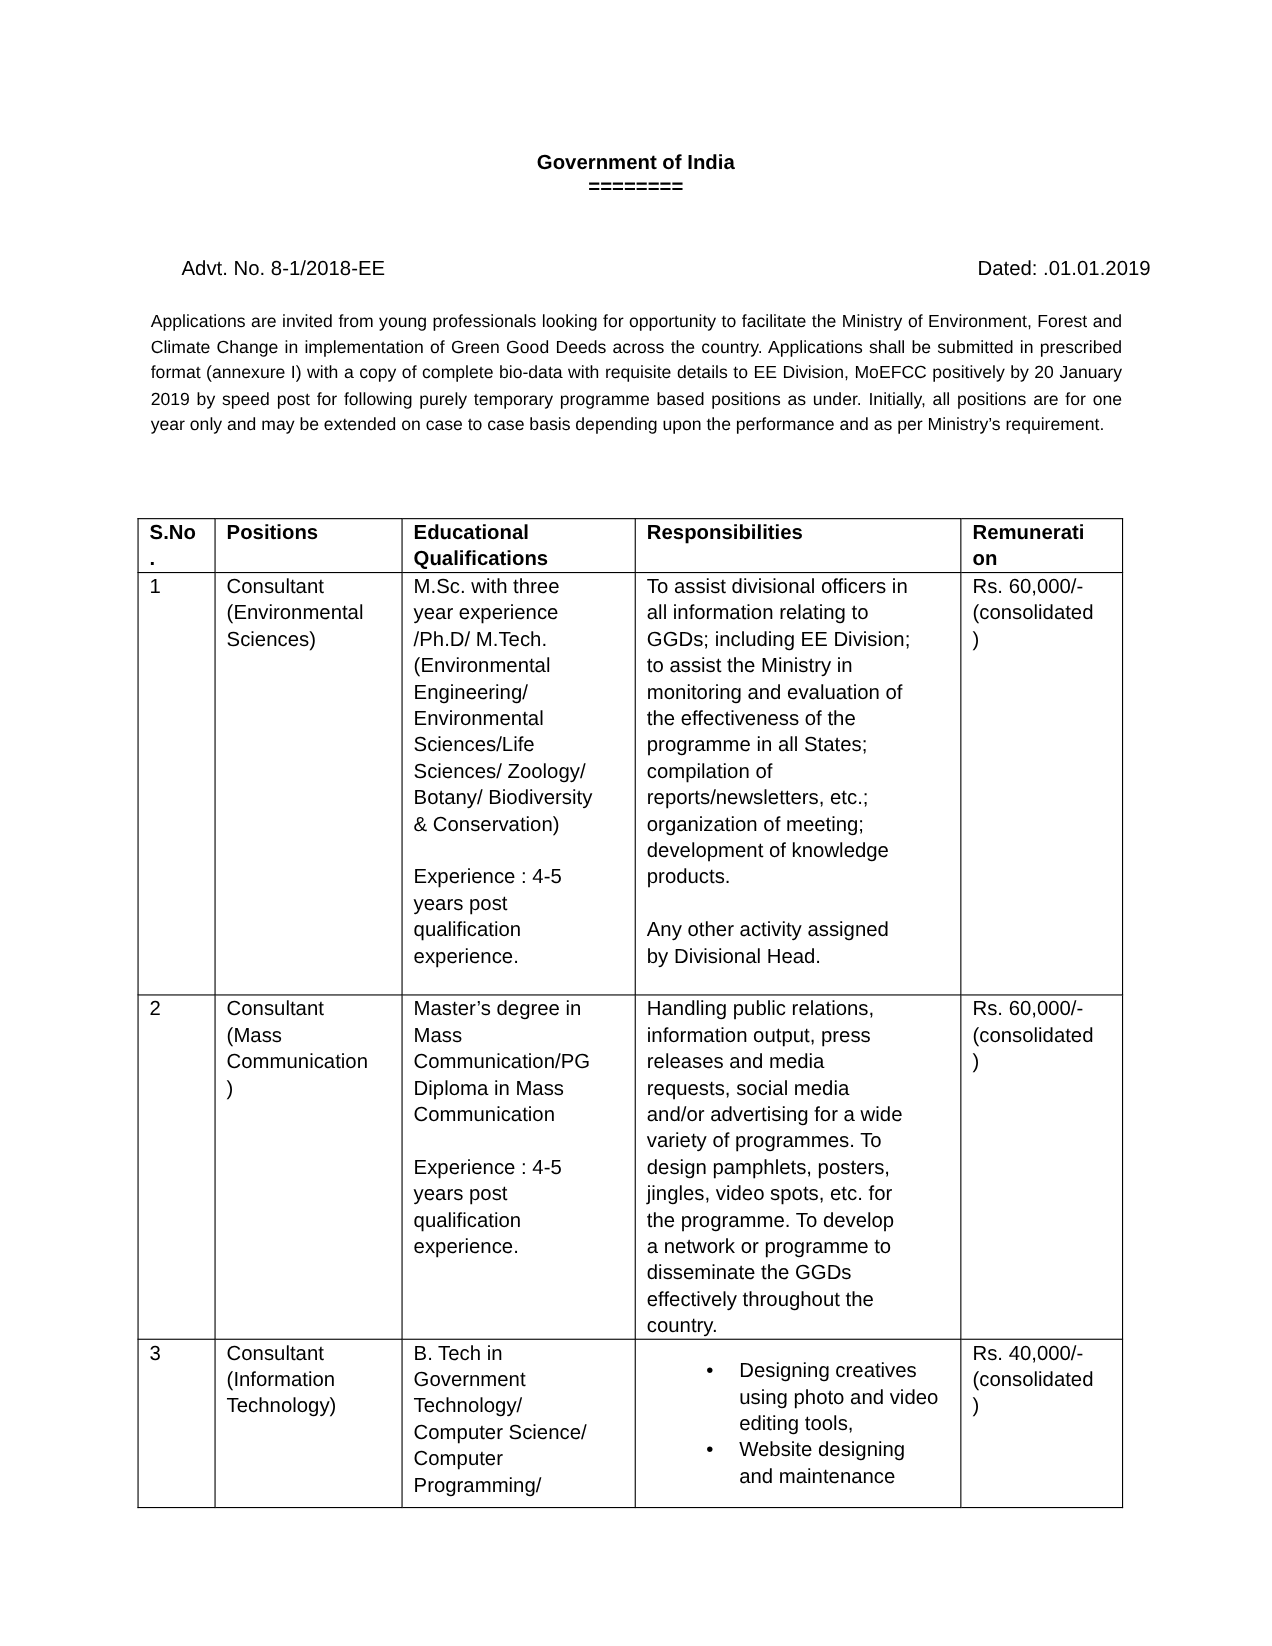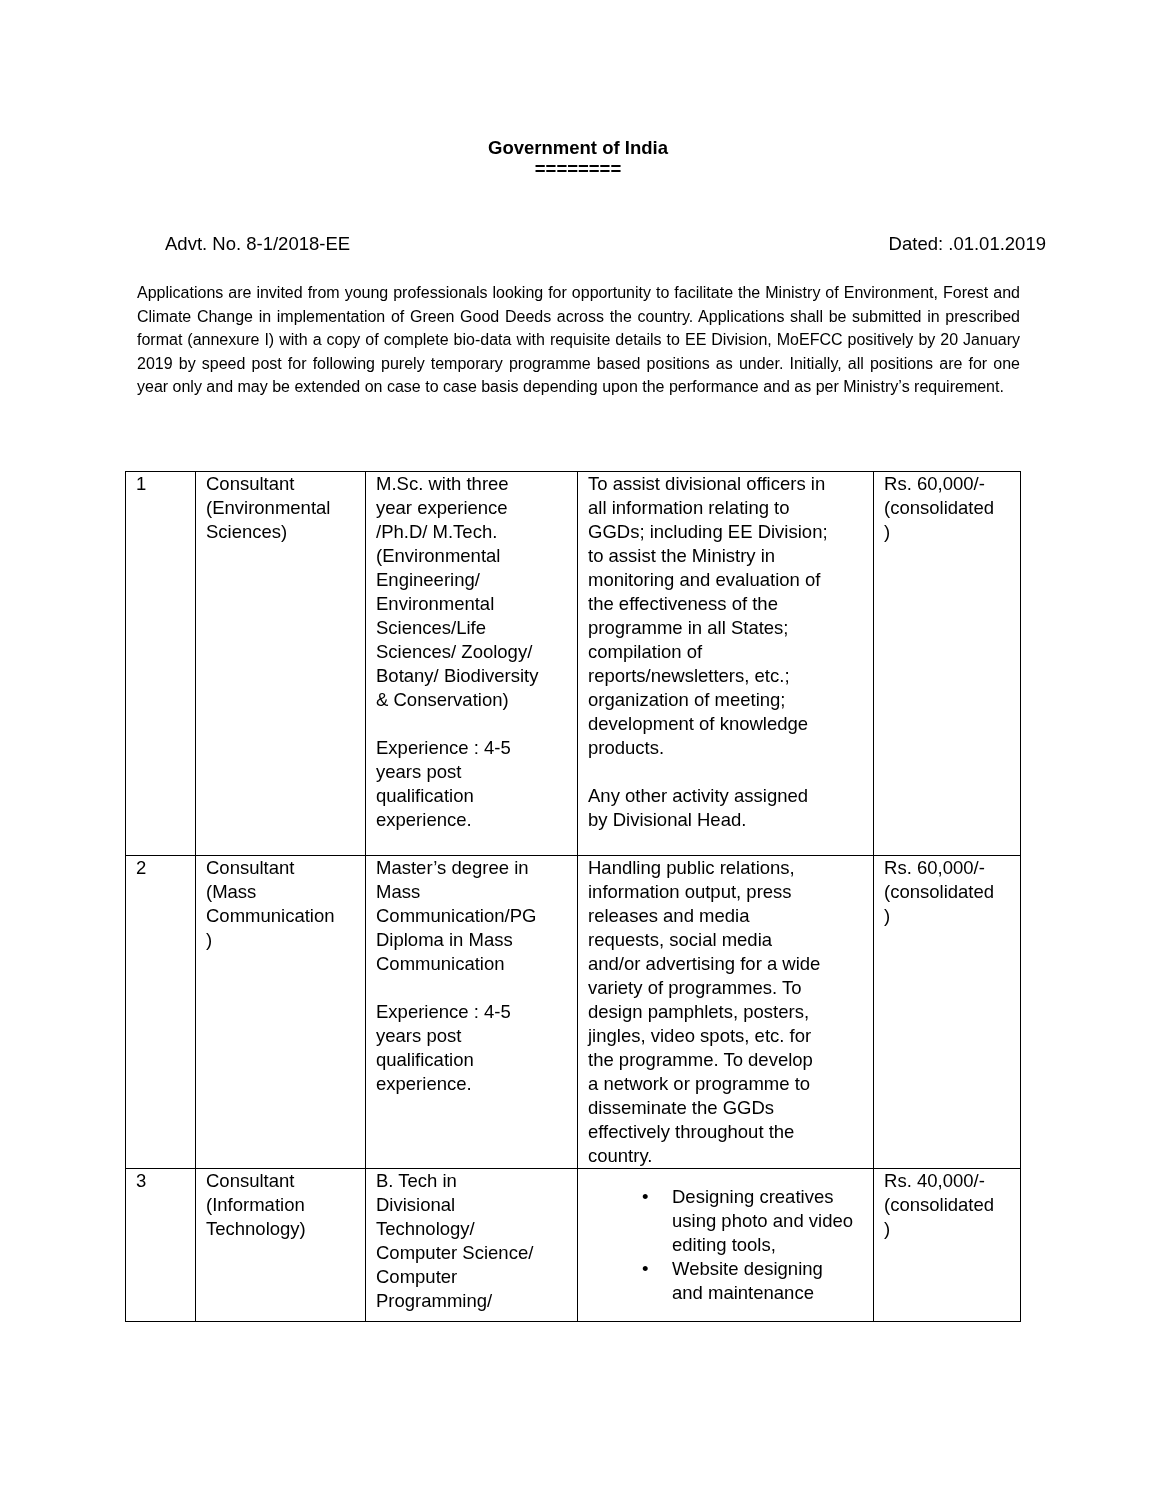--- a/index.html
+++ b/index.html
@@ -66,20 +66,40 @@
 
 <table class="positions">
   <colgroup>
     <col class="col-sno">
       <col class="col-pos">
       <col class="col-edu">
       <col class="col-resp">
       <col class="col-rem">
   </colgroup>
   <tbody>
+      <tr class="hdr">
+    <th>
+      <span class="line">S.No</span>
+      <span class="line">.</span>
+    </th>
+    <th>
+      <span class="line">Positions</span>
+    </th>
+    <th>
+      <span class="line">Educational</span>
+      <span class="line">Qualifications</span>
+    </th>
+    <th>
+      <span class="line">Responsibilities</span>
+    </th>
+    <th>
+      <span class="line">Remunerati</span>
+      <span class="line">on</span>
+    </th>
+  </tr>
 
   <tr class="r1">
     <td>1</td>
     <td>
           <span class="line">Consultant</span>
           <span class="line">(Environmental</span>
           <span class="line">Sciences)</span>
         </td>
     <td>
       <div>
@@ -178,21 +198,21 @@
 
   <tr class="r3">
     <td>3</td>
     <td>
           <span class="line">Consultant</span>
           <span class="line">(Information</span>
           <span class="line">Technology)</span>
         </td>
     <td>
           <span class="line">B. Tech in</span>
-          <span class="line">Divisional</span>
+          <span class="line">Government</span>
           <span class="line">Technology/</span>
           <span class="line">Computer Science/</span>
           <span class="line">Computer</span>
           <span class="line">Programming/</span>
         </td>
     <td>
       <ul class="bullets">
         <li>
               <span class="line">Designing creatives</span>
               <span class="line">using photo and video</span>

